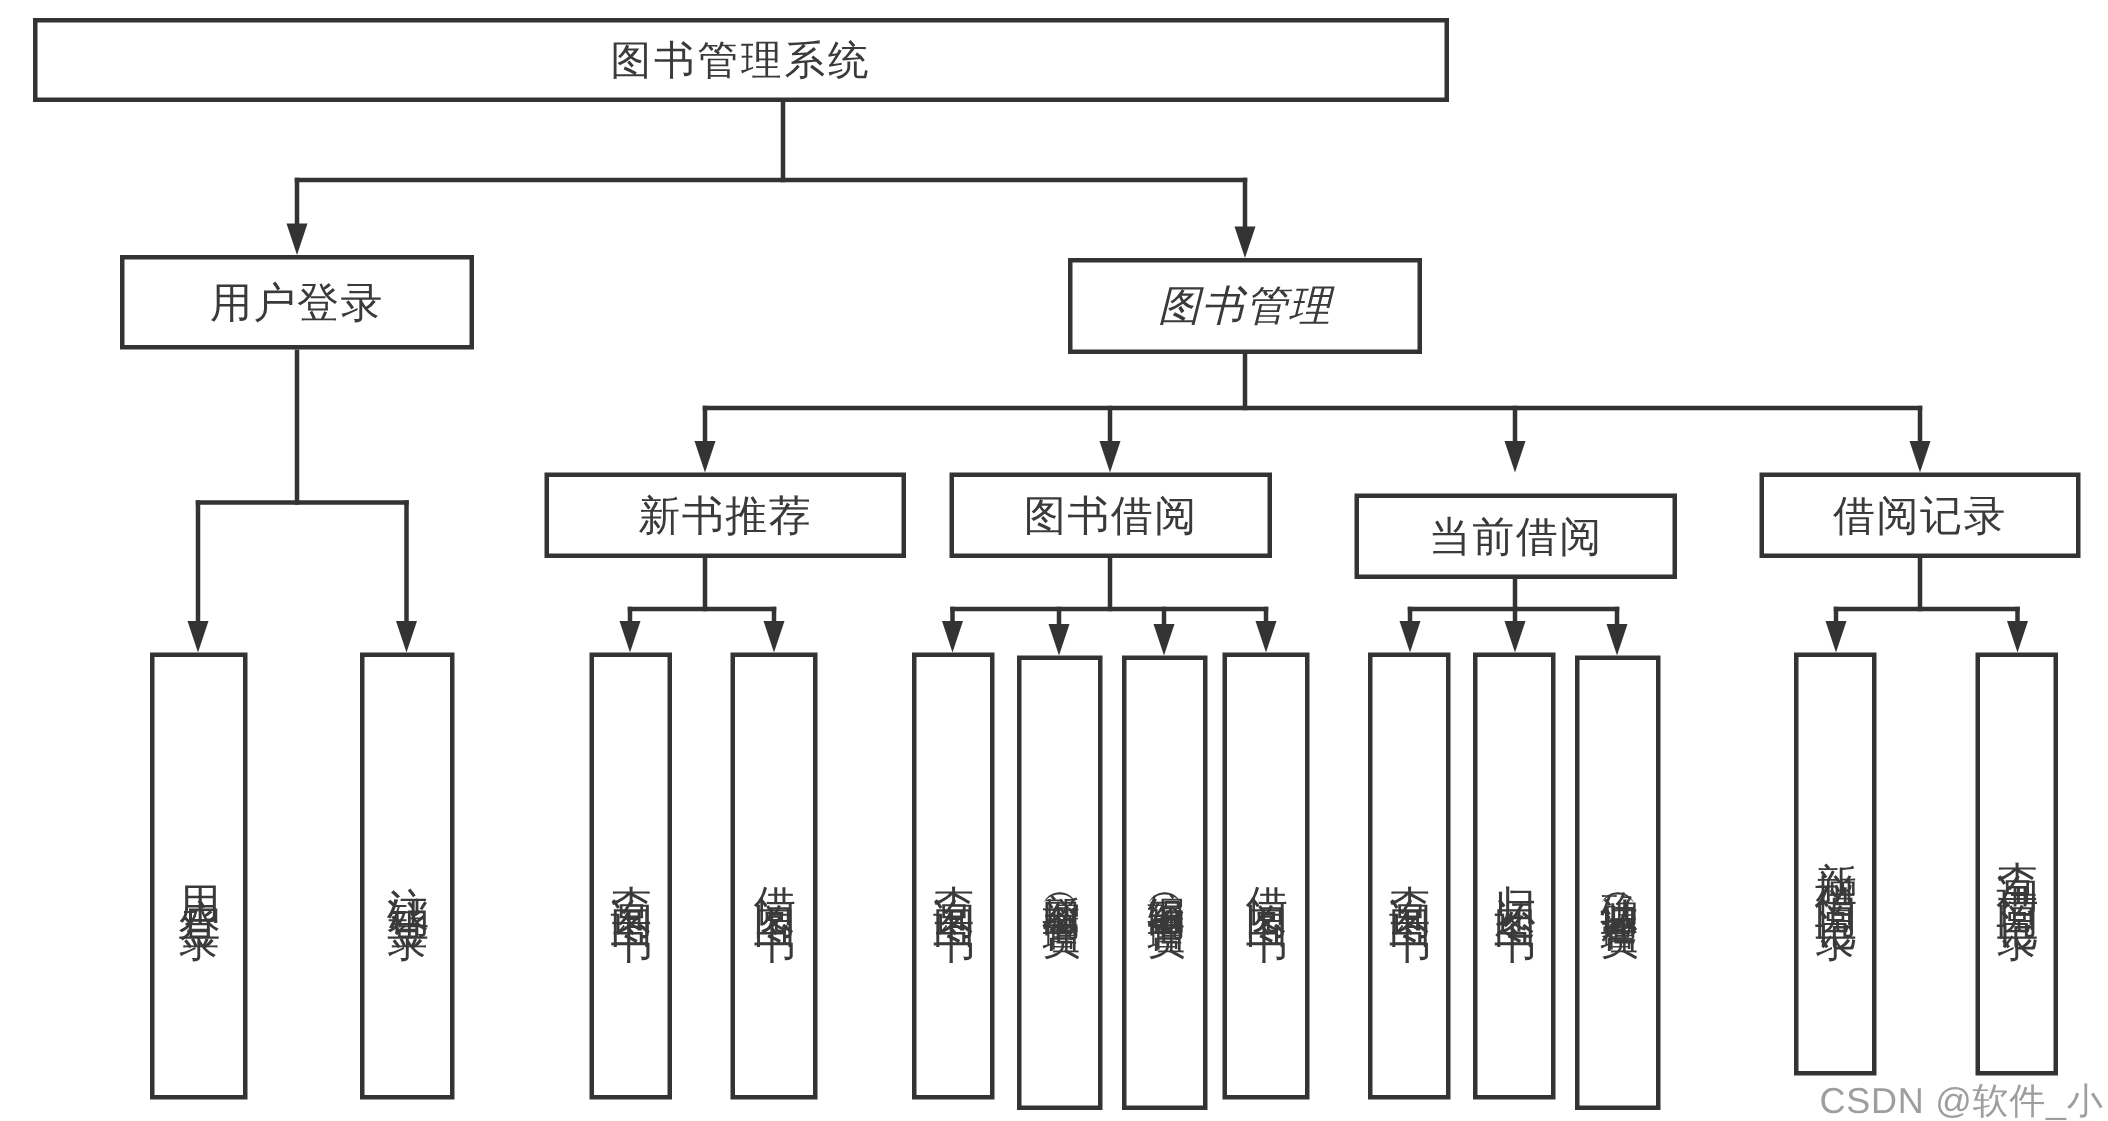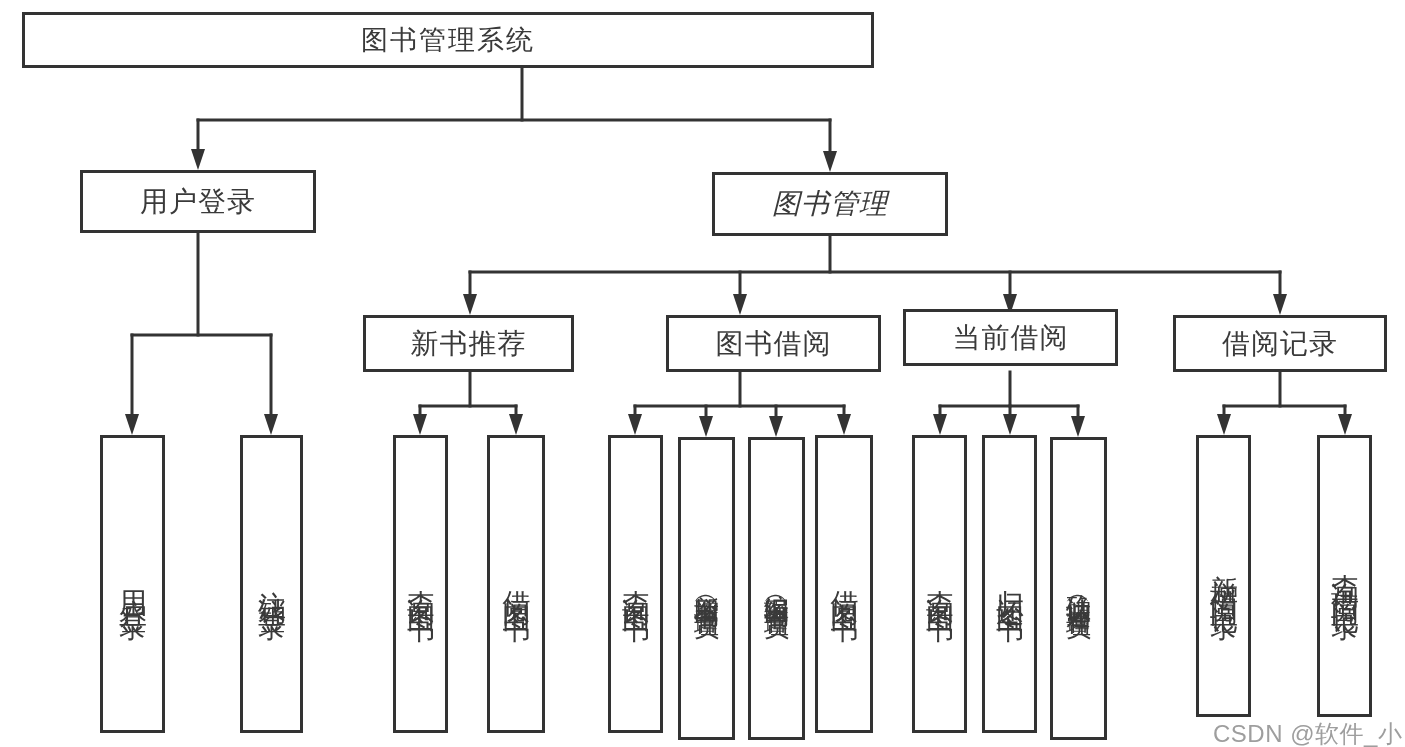--- a/index.html
+++ b/index.html
@@ -115,28 +115,28 @@
       <polygon points="769,416 783,416 776,437"></polygon>
       <polygon points="837,414 851,414 844,435"></polygon>
       <polygon points="933,414 947,414 940,435"></polygon>
       <polygon points="1003,414 1017,414 1010,435"></polygon>
       <polygon points="1071,416 1085,416 1078,437"></polygon>
       <polygon points="1217,414 1231,414 1224,435"></polygon>
       <polygon points="1338,414 1352,414 1345,435"></polygon>
     </g>
   </svg>
 
-  <div class="node title" style="left:22px;top:12px;width:852px;height:56px;">图书管理系统</div>
+  <div class="node title" style="left:22px;top:12px;width:944px;height:56px;">图书管理系统</div>
 
   <div class="node" style="left:80px;top:170px;width:236px;height:63px;">用户登录</div>
   <div class="node" style="left:712px;top:172px;width:236px;height:64px;font-style:italic;">图书管理</div>
 
-  <div class="node" style="left:363px;top:315px;width:211px;height:57px;">新书推荐</div>
-  <div class="node" style="left:633px;top:315px;width:215px;height:57px;margin-left:33px;">图书借阅</div>
-  <div class="node" style="left:903px;top:309px;width:215px;height:57px;">当前借阅</div>
+  <div class="node" style="left:363px;top:315px;width:241px;height:57px;">新书推荐</div>
+  <div class="node" style="left:633px;top:315px;width:215px;height:57px;">图书借阅</div>
+  <div class="node" style="left:903px;top:329px;width:215px;height:57px;">当前借阅</div>
   <div class="node" style="left:1173px;top:315px;width:214px;height:57px;">借阅记录</div>
 
   <div class="node v" style="left:100px;top:435px;width:65px;height:298px;">用户登录</div>
   <div class="node v" style="left:240px;top:435px;width:63px;height:298px;">注销登录</div>
 
   <div class="node v" style="left:393px;top:435px;width:55px;height:298px;">查询图书</div>
   <div class="node v" style="left:487px;top:435px;width:58px;height:298px;">借阅图书</div>
 
   <div class="node v" style="left:608px;top:435px;width:55px;height:298px;">查询图书</div>
   <div class="node v long" style="left:678px;top:437px;width:57px;height:303px;">新增图书（管理员）</div>

